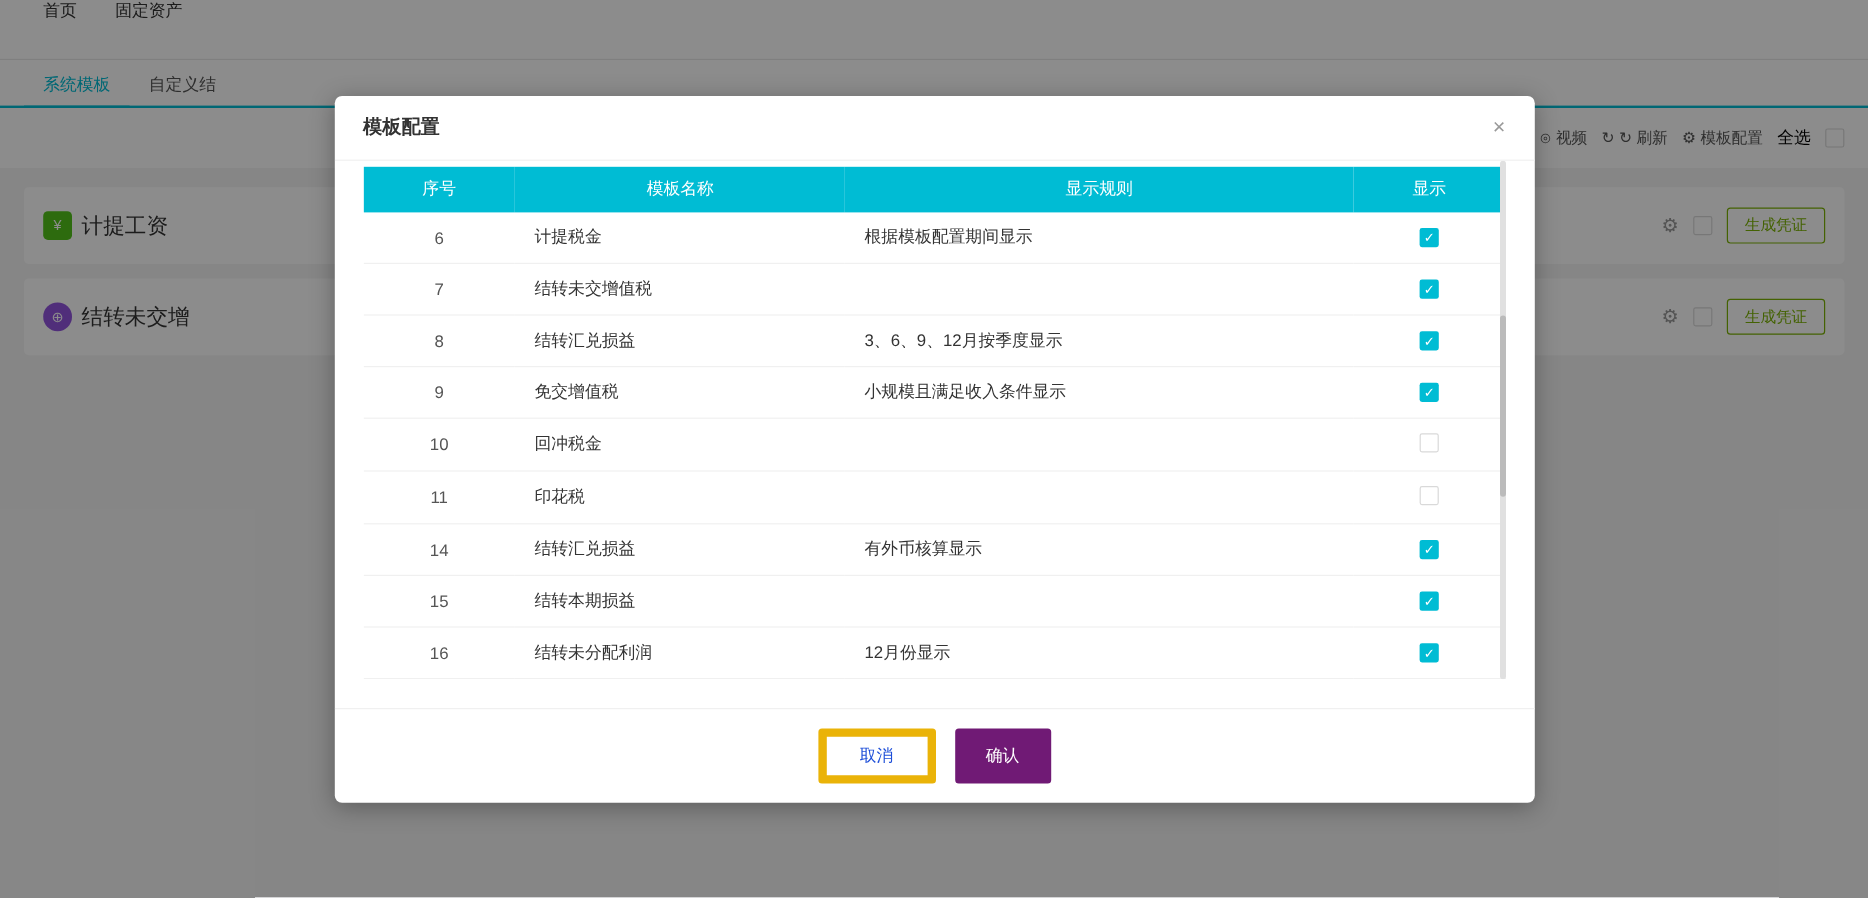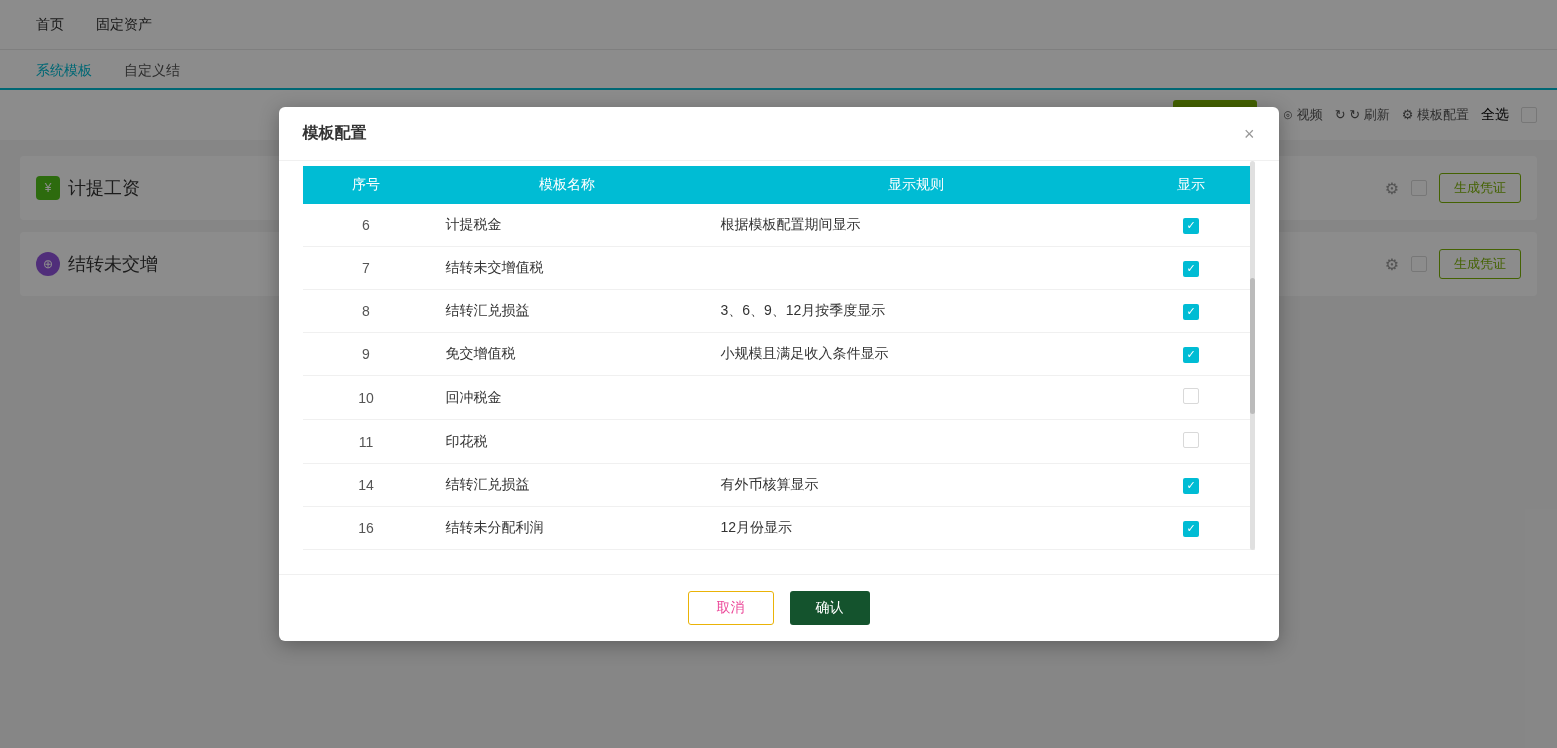--- a/index.html
+++ b/index.html
@@ -17,21 +17,21 @@
     .bg-page {
       position: absolute;
       top: 0; left: 0; right: 0; bottom: 0;
       background: #f5f5f5;
     }
 
     .top-nav {
       background: #fff;
       height: 50px;
       display: flex;
-      align-items: center;
+      align-items: flex-start;
       padding: 0 20px;
       border-bottom: 1px solid #e8e8e8;
     }
 
     .top-nav-item {
       padding: 0 16px;
       color: #333;
       font-size: 14px;
       cursor: pointer;
     }
@@ -289,32 +289,32 @@
 
     .modal-footer {
       display: flex;
       justify-content: center;
       gap: 16px;
       padding: 16px 24px;
       border-top: 1px solid #f0f0f0;
     }
 
     .btn-cancel {
-      border: 1px solid #eab308;
-      background: #fff;
-      color: #ec4899;
+      border: 7px solid #eab308;
+      background: #fff;
+      color: #1d4ed8;
       padding: 7px 28px;
       border-radius: 3px;
       cursor: pointer;
       font-size: 14px;
       min-width: 80px;
     }
 
     .btn-confirm {
-      background: #14532d;
+      background: #701a75;
       color: #fff;
       border: none;
       padding: 7px 20px;
       border-radius: 3px;
       cursor: pointer;
       font-size: 14px;
       min-width: 80px;
     }
 
     .table-wrapper {
@@ -459,20 +459,26 @@
                 <td></td>
                 <td style="text-align: center;"><div class="checkbox-unchecked"></div></td>
               </tr>
               <tr>
                 <td>14</td>
                 <td>结转汇兑损益</td>
                 <td>有外币核算显示</td>
                 <td style="text-align: center;"><div class="checkbox-checked">✓</div></td>
               </tr>
               <tr>
+                <td>15</td>
+                <td>结转本期损益</td>
+                <td></td>
+                <td style="text-align: center;"><div class="checkbox-checked">✓</div></td>
+              </tr>
+              <tr>
                 <td>16</td>
                 <td>结转未分配利润</td>
                 <td>12月份显示</td>
                 <td style="text-align: center;"><div class="checkbox-checked">✓</div></td>
               </tr>
             </tbody>
         </table>
         <div class="scrollbar-indicator">
           <div class="scrollbar-thumb"></div>
         </div>

